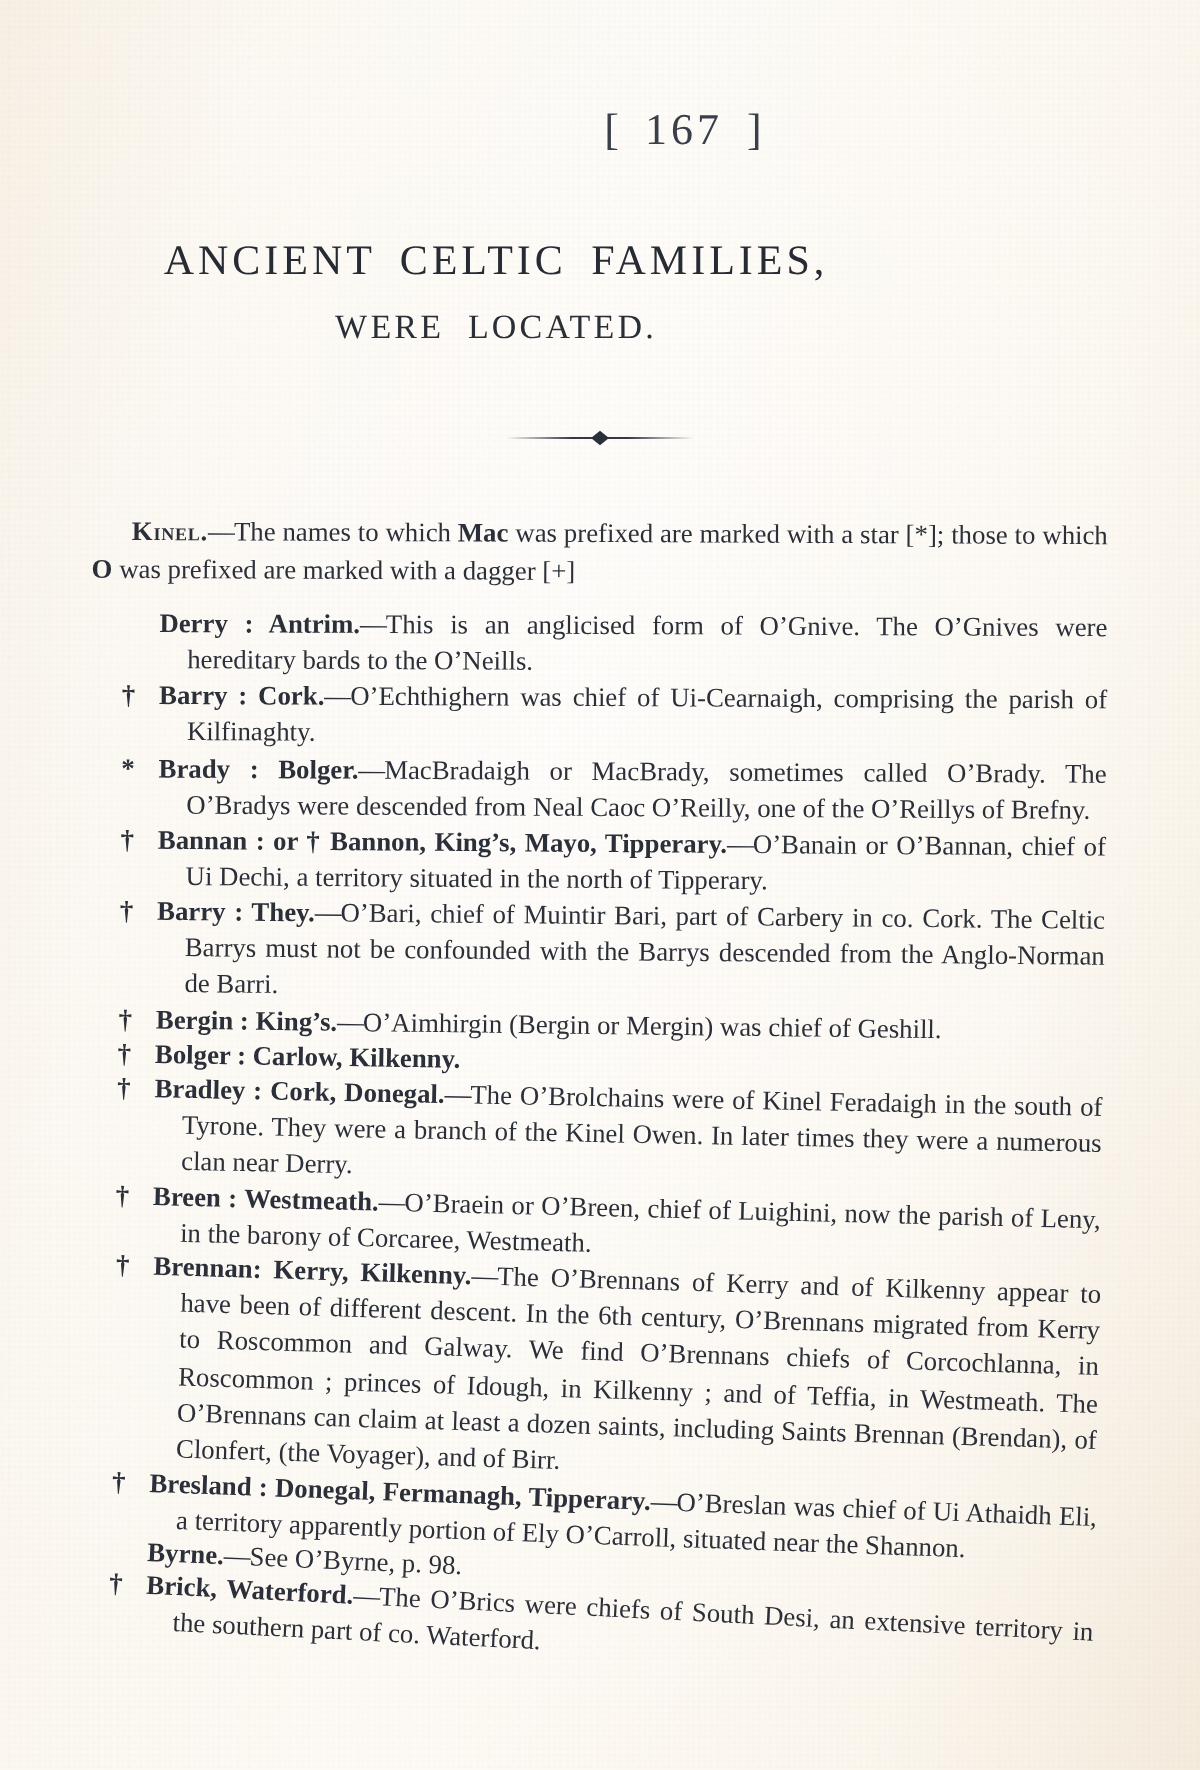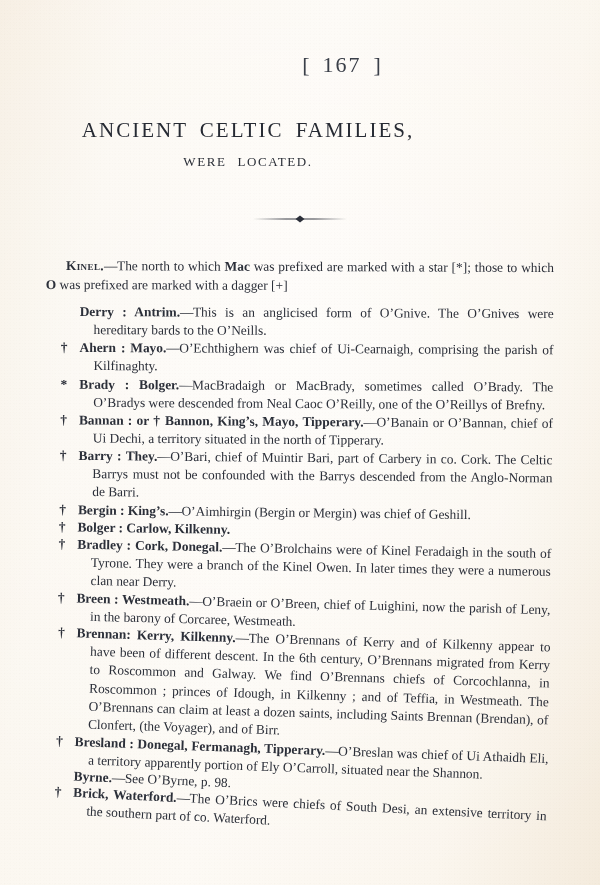--- a/index.html
+++ b/index.html
@@ -74,21 +74,21 @@
   .title-sub1 {
     margin-top: 17px;
     font-size: 17px;
     letter-spacing: 1.6px;
     word-spacing: 6px;
     color: #2a2e37;
     white-space: nowrap;
   }
   .title-sub2 {
     margin-top: 11px;
-    font-size: 13px;
+    font-size: 17px;
     letter-spacing: 1.6px;
     word-spacing: 6px;
     color: #2a2e37;
   }
   .ornament {
     position: absolute;
     top: 214px;
     left: 250px;
     width: 100px;
     height: 10px;
@@ -162,30 +162,30 @@
           <stop offset="0.65" stop-color="#2b2f39" stop-opacity="0.95"></stop>
           <stop offset="1" stop-color="#2b2f39" stop-opacity="0"></stop>
         </linearGradient>
       </defs>
       <rect x="3" y="4.5" width="94" height="1.0" fill="url(#og)"></rect>
       <path d="M50 1.4 L54.5 5 L50 8.6 L45.5 5 Z" fill="#2b2f39"></path>
     </svg>
 
     <div class="body-block" style="transform-origin: 50% 0%; transform: rotate(0.25deg);">
 
-      <p class="note-para"><span class="note-label b">Kinel.</span><span class="dash">—</span><span>The north to which </span><span class="b">Mac</span><span> was prefixed are marked with a star [*]; those to which </span><span class="b">O</span><span> was prefixed are marked with a dagger [+]</span></p>
+      <p class="note-para"><span class="note-label b">Kinel.</span><span class="dash">—</span><span>The names to which </span><span class="b">Mac</span><span> was prefixed are marked with a star [*]; those to which </span><span class="b">O</span><span> was prefixed are marked with a dagger [+]</span></p>
 
       <div id="entry-list">
           <div class="entry" style="transform-origin: 50% 50%; transform: rotate(0deg) translateX(0px);">
             <span class="mark"></span>
             <span class="hang"><span class="headword">Derry : Antrim.</span><span class="dash">—</span><span>This is an anglicised form of O’Gnive.  The O’Gnives were hereditary bards to the O’Neills.</span></span>
           </div>
           <div class="entry" style="transform-origin: 50% 50%; transform: rotate(0.02deg) translateX(0px);">
             <span class="mark">†</span>
-            <span class="hang"><span class="headword">Ahern : Mayo.</span><span class="dash">—</span><span>O’Echthighern was chief of Ui-Cearnaigh, comprising the parish of Kilfinaghty.</span></span>
+            <span class="hang"><span class="headword">Barry : Cork.</span><span class="dash">—</span><span>O’Echthighern was chief of Ui-Cearnaigh, comprising the parish of Kilfinaghty.</span></span>
           </div>
           <div class="entry" style="transform-origin: 50% 50%; transform: rotate(0.07deg) translateX(-0.1px);">
             <span class="mark">*</span>
             <span class="hang"><span class="headword">Brady : Bolger.</span><span class="dash">—</span><span>MacBradaigh or MacBrady, sometimes called O’Brady.  The O’Bradys were descended from Neal Caoc O’Reilly, one of the O’Reillys of Brefny.</span></span>
           </div>
           <div class="entry" style="transform-origin: 50% 50%; transform: rotate(0.16deg) translateX(-0.3px);">
             <span class="mark">†</span>
             <span class="hang"><span class="headword">Bannan : or † Bannon, King’s, Mayo,  Tipperary.</span><span class="dash">—</span><span>O’Banain or O’Bannan, chief of Ui Dechi, a territory situated in the north of Tipperary.</span></span>
           </div>
           <div class="entry" style="transform-origin: 50% 50%; transform: rotate(0.29deg) translateX(-0.6px);">

